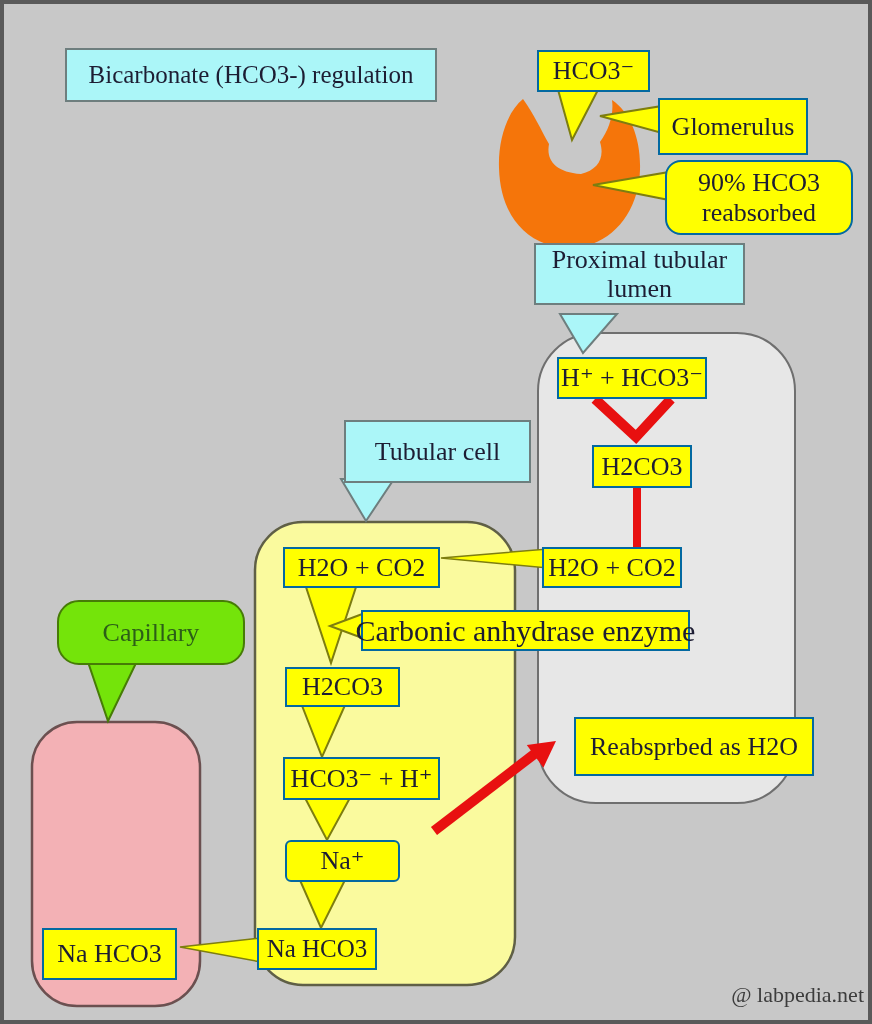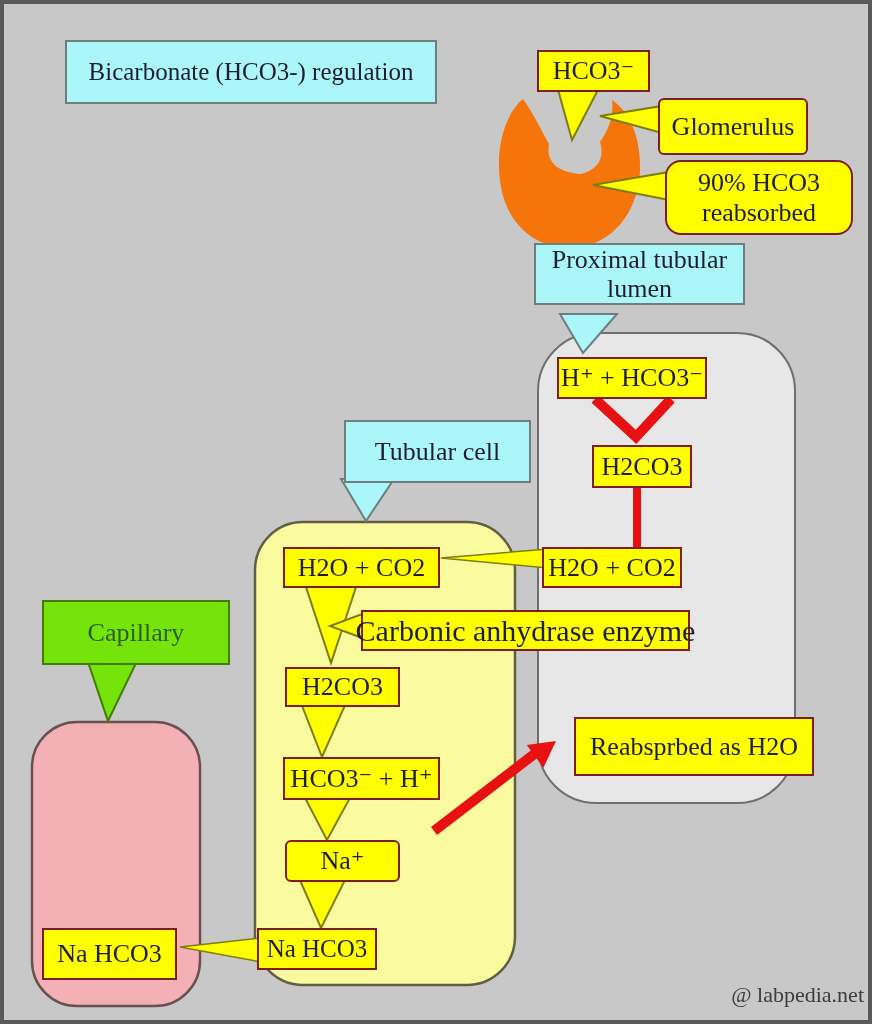--- a/index.html
+++ b/index.html
@@ -8,21 +8,21 @@
     background:#c8c8c8;
     font-family:"Liberation Serif","DejaVu Serif",serif;
   }
   .canvas svg { position:absolute; left:0; top:0; }
   .box {
     position:absolute; box-sizing:border-box;
     display:flex; align-items:center; justify-content:center;
     text-align:center; color:#1d1d33; line-height:1.12;
     font-size:26px; padding:0 4px;
   }
-  .yellow { background:#ffff00; border:2px solid #7f1d1d; }
+  .yellow { background:#ffff00; border:2px solid #0369a1; }
   .cyan   { background:#abf6f8; border:2px solid #6e7e7e; }
   .green  { background:#74e40a; border:2px solid #467c06; color:#2c5e18; }
   .nowrap { white-space:nowrap; }
   .watermark {
     position:absolute; right:8px; top:982px; width:300px;
     text-align:right; font-size:22px; color:#3c3c3c;
   }
 </style>
 </head>
 <body>
@@ -63,25 +63,25 @@
     <polygon points="304,796 351,796 327,840" fill="#ffff00" stroke="#7d7d10" stroke-width="2"></polygon>
     <polygon points="299,878 346,878 321,928" fill="#ffff00" stroke="#7d7d10" stroke-width="2"></polygon>
     <polygon points="261,938 261,962 180,947" fill="#ffff00" stroke="#7d7d10" stroke-width="1.5"></polygon>
 
     <path d="M 595 399 L 636 437 L 671 399" fill="none" stroke="#e81010" stroke-width="10"></path>
     <line x1="637" y1="486" x2="637" y2="549" stroke="#e81010" stroke-width="8"></line>
     <line x1="434" y1="831" x2="537" y2="752" stroke="#e81010" stroke-width="10"></line>
     <polygon points="556,741 543.4,767.7 526.8,745.1" fill="#e81010"></polygon>
   </svg>
 
-  <div class="box cyan nowrap" style="left:65px; top:40px; width:372px; height:64px; font-size:25px;">Bicarbonate (HCO3-) regulation</div>
+  <div class="box cyan nowrap" style="left:65px; top:48px; width:372px; height:54px; font-size:25px;">Bicarbonate (HCO3-) regulation</div>
 
   <div class="box yellow nowrap" style="left:537px; top:50px; width:113px; height:42px;">HCO3⁻</div>
 
-  <div class="box yellow nowrap" style="left:658px; top:98px; width:150px; height:57px;border-radius:6px;">Glomerulus</div>
+  <div class="box yellow nowrap" style="left:658px; top:98px; width:150px; height:57px;">Glomerulus</div>
 
   <div class="box yellow" style="left:665px; top:160px; width:188px; height:75px;border-radius:16px;">90% HCO3 reabsorbed</div>
 
   <div class="box cyan" style="left:534px; top:243px; width:211px; height:62px;">Proximal tubular lumen</div>
 
   <div class="box yellow nowrap" style="left:557px; top:357px; width:150px; height:42px;">H⁺ + HCO3⁻</div>
 
   <div class="box yellow nowrap" style="left:592px; top:445px; width:100px; height:43px;">H2CO3</div>
 
   <div class="box yellow nowrap" style="left:542px; top:547px; width:140px; height:41px;">H2O + CO2</div>
@@ -95,19 +95,19 @@
   <div class="box yellow nowrap" style="left:361px; top:610px; width:329px; height:41px; font-size:30px;">Carbonic anhydrase enzyme</div>
 
   <div class="box yellow nowrap" style="left:285px; top:667px; width:115px; height:40px;">H2CO3</div>
 
   <div class="box yellow nowrap" style="left:283px; top:757px; width:157px; height:43px;text-align:center;">HCO3⁻ + H⁺</div>
 
   <div class="box yellow nowrap" style="left:285px; top:840px; width:115px; height:42px;border-radius:6px;">Na⁺</div>
 
   <div class="box yellow nowrap" style="left:257px; top:928px; width:120px; height:42px; font-size:25px;">Na HCO3</div>
 
-  <div class="box green nowrap" style="left:42px; top:600px; width:188px; height:65px;">Capillary</div>
+  <div class="box green nowrap" style="left:57px; top:600px; width:188px; height:65px;border-radius:22px;">Capillary</div>
 
   <div class="box yellow nowrap" style="left:42px; top:928px; width:135px; height:52px;">Na HCO3</div>
 
   <div class="watermark">@ labpedia.net</div>
 
 </div>
 
 </body></html>

